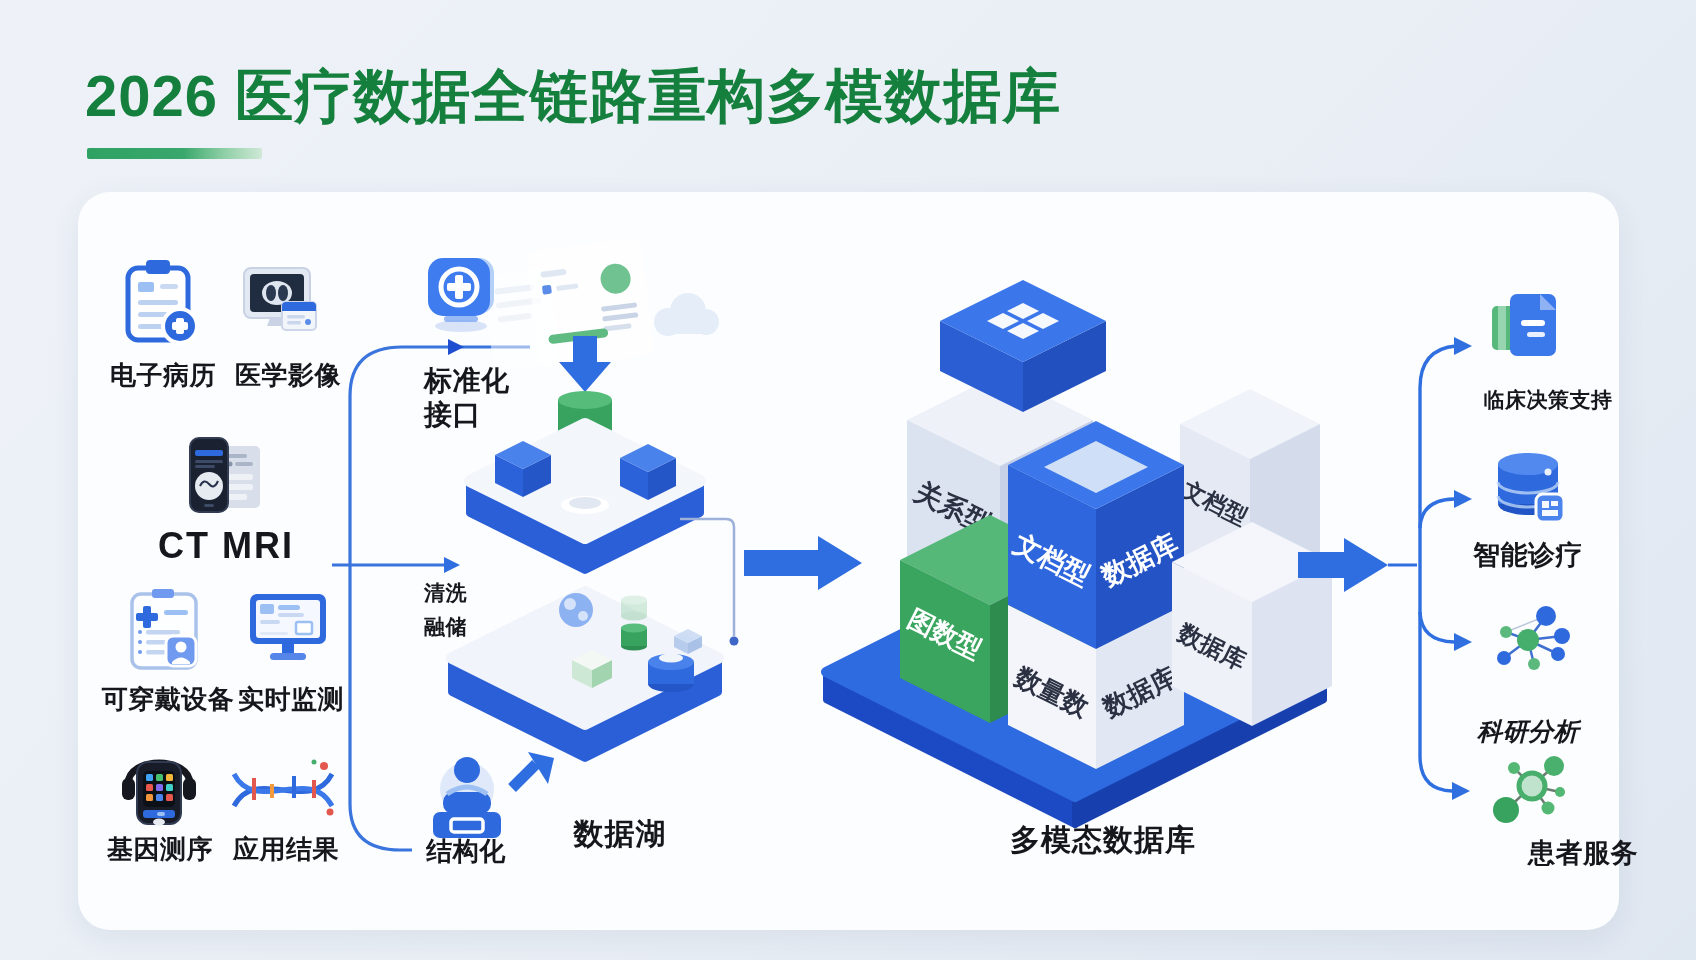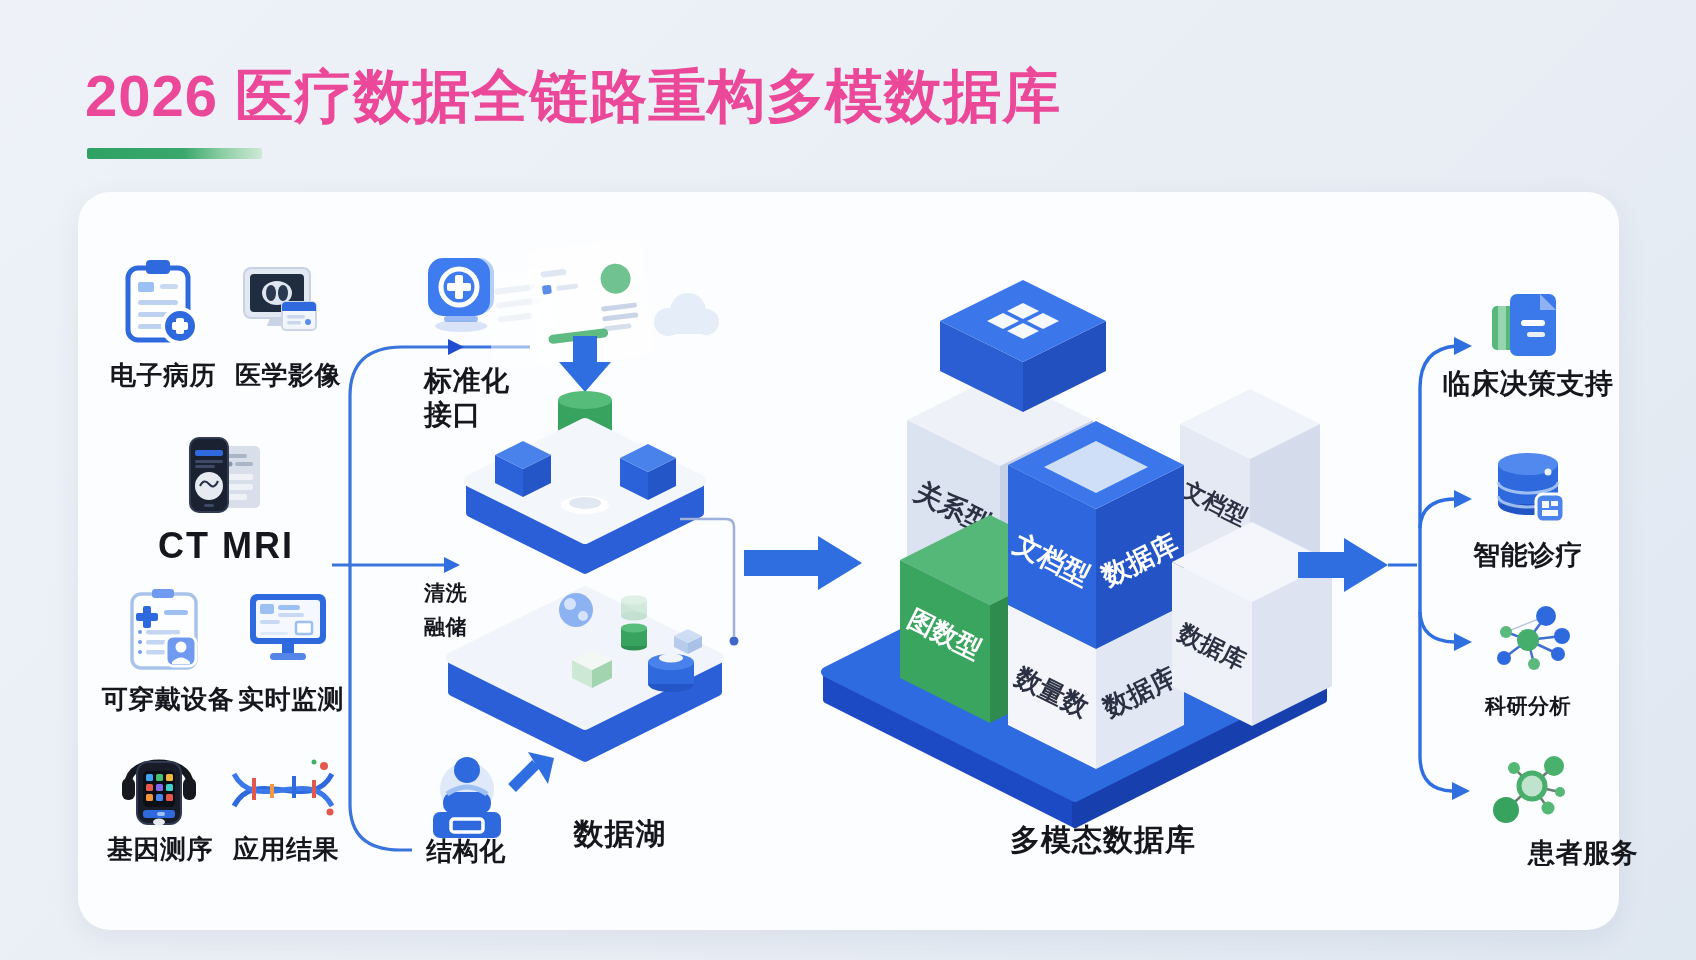--- a/index.html
+++ b/index.html
@@ -3,21 +3,21 @@
 <meta charset="utf-8">
 <style>
   html,body{margin:0;padding:0;}
   body{
     width:1696px;height:960px;position:relative;overflow:hidden;
     background:linear-gradient(135deg,#eef2f8 0%,#e9eef5 55%,#dfe7f1 100%);
     font-family:"Liberation Sans","DejaVu Sans",sans-serif;
   }
   .abs{position:absolute;}
   #title{
-    left:85px;top:58px;font-size:58px;font-weight:800;color:#ec4899;
+    left:85px;top:58px;font-size:58px;font-weight:800;color:#15803d;
     letter-spacing:1px;white-space:nowrap;
   }
   #title-bar{
     left:87px;top:148px;width:175px;height:11px;border-radius:2px;
     background:linear-gradient(90deg,#2ea263 0%,#3aa76c 55%,#8ecfa5 78%,#cfe8d6 100%);
   }
   #card{
     left:78px;top:192px;width:1541px;height:738px;background:#fcfdff;
     border-radius:32px;box-shadow:0 8px 30px rgba(30,50,90,.07);
   }
@@ -454,16 +454,16 @@
 </div>
 <div class="lbl left2" style="left:424px;top:576px;width:130px;font-size:21px;">
   <div>清洗</div>
   <div>融储</div>
 </div>
 <div class="lbl" style="left:398px;top:836px;width:136px;">结构化</div>
 
 <div class="lbl big" style="left:535px;top:818px;width:170px;">数据湖</div>
 <div class="lbl big" style="left:973px;top:824px;width:260px;">多模态数据库</div>
 
-<div class="lbl" style="left:1418px;top:368px;width:220px;font-size:28px;">临床决策支持</div>
+<div class="lbl" style="left:1418px;top:384px;width:220px;font-size:21px;padding-left:20px;">临床决策支持</div>
 <div class="lbl" style="left:1418px;top:540px;width:220px;font-size:27px;">智能诊疗</div>
-<div class="lbl" style="left:1418px;top:690px;width:220px;font-size:21px;">科研分析</div>
+<div class="lbl" style="left:1418px;top:716px;width:220px;font-size:25px;font-style:italic;">科研分析</div>
 <div class="lbl" style="left:1418px;top:838px;width:220px;font-size:27px;text-align:right;">患者服务</div>
 
 </body></html>

